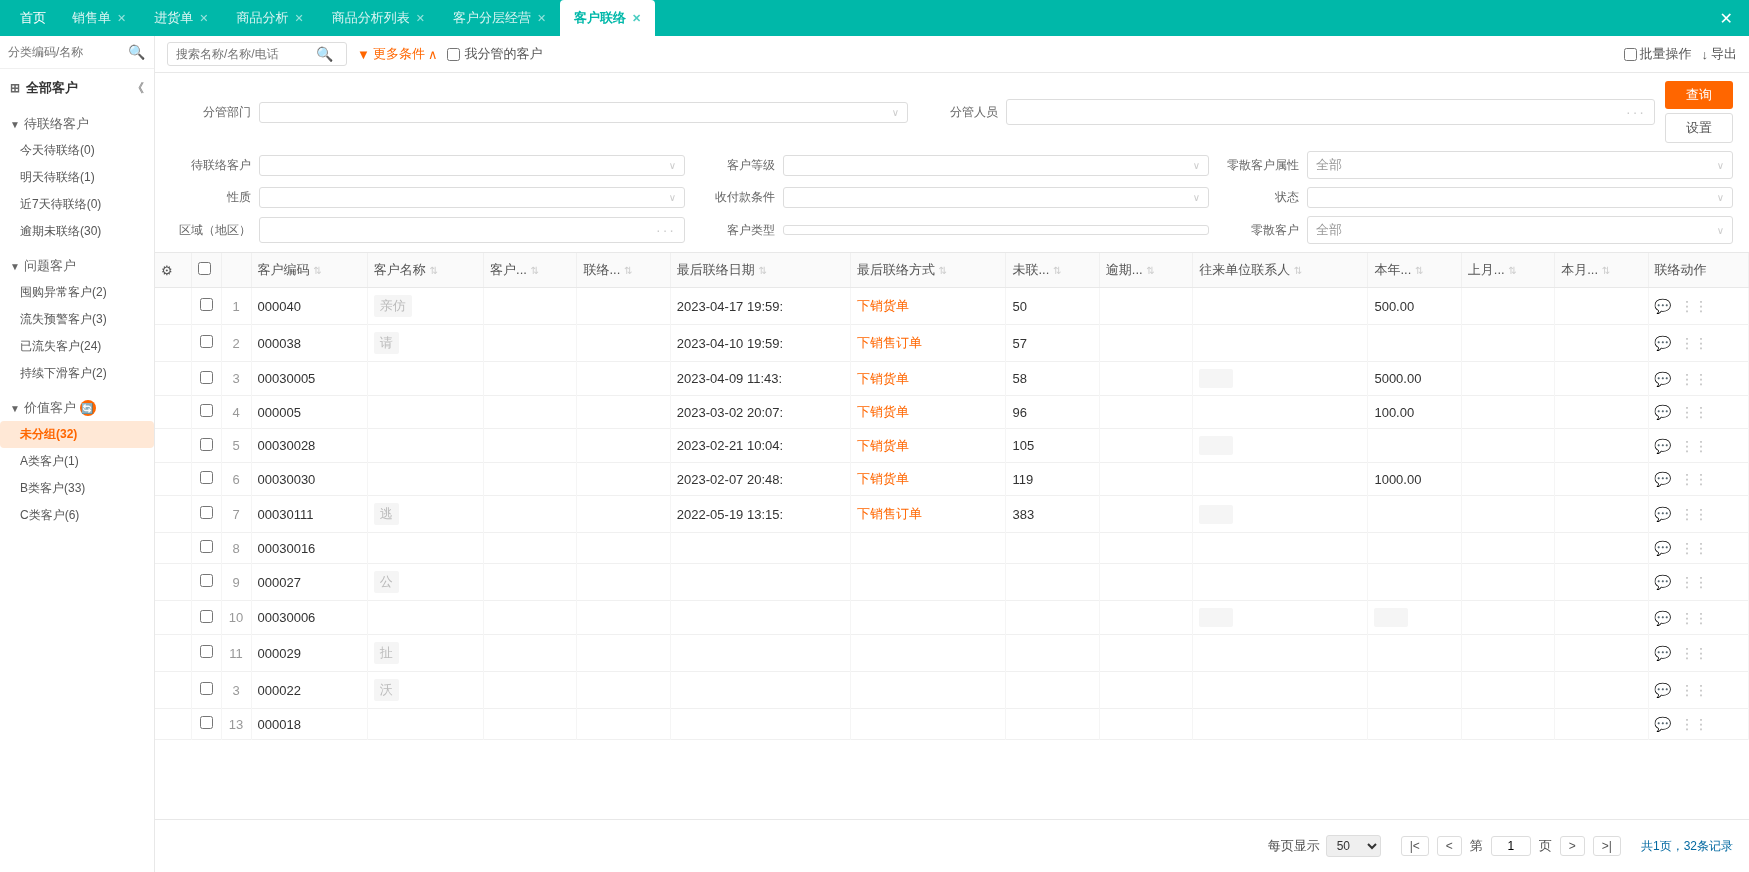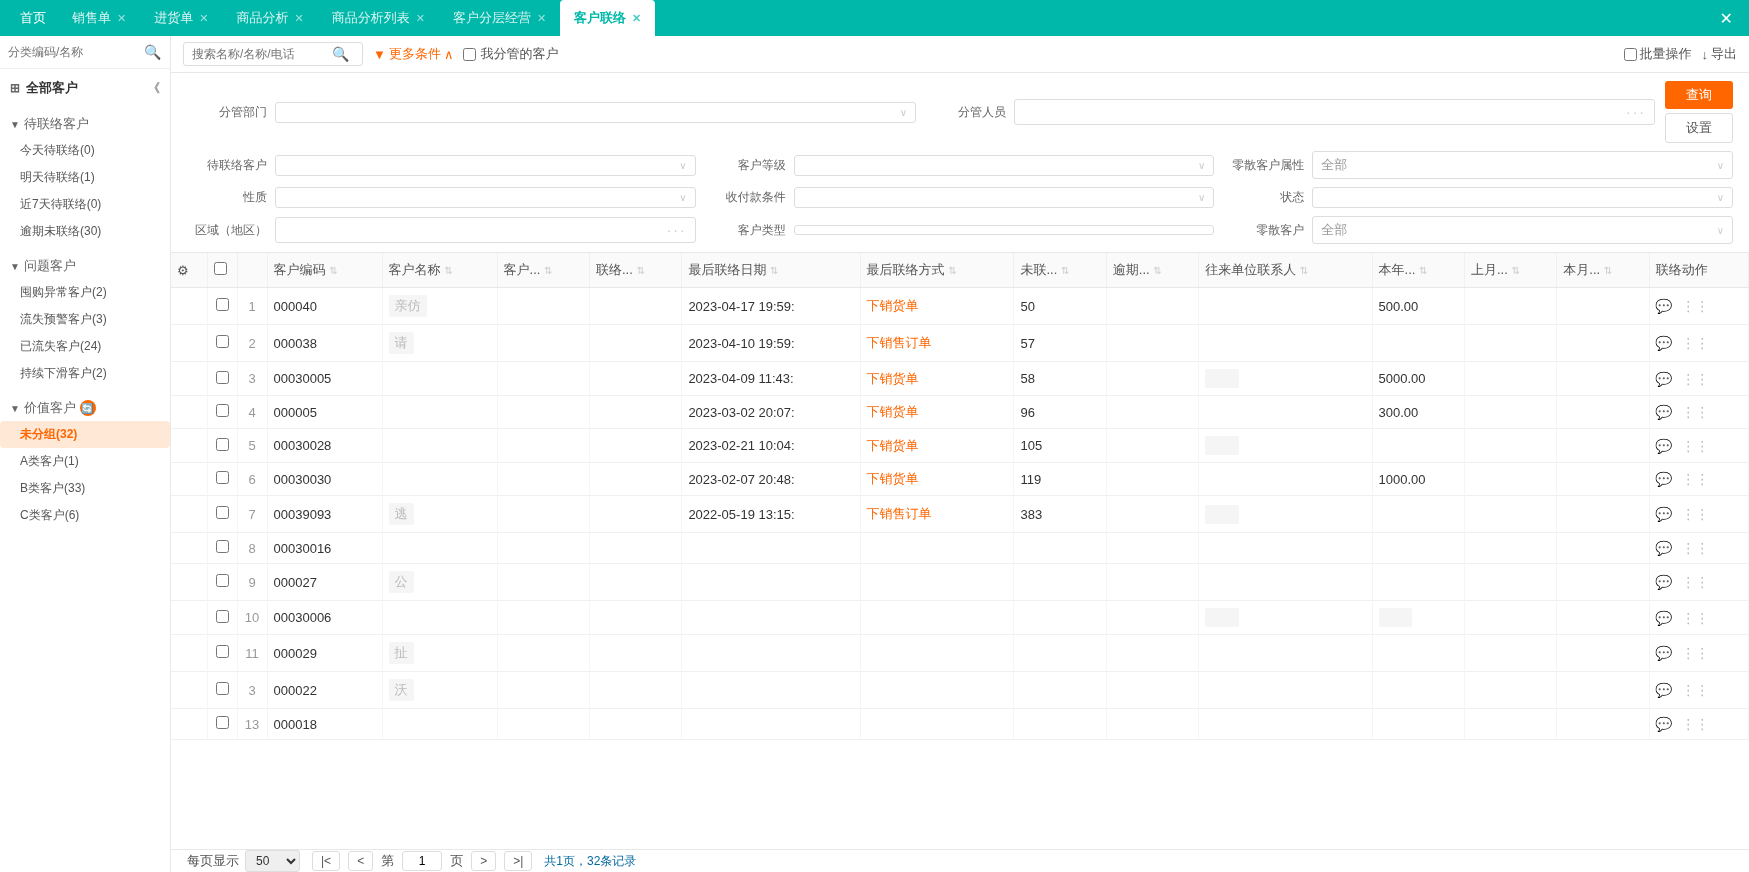--- a/index.html
+++ b/index.html
@@ -48,21 +48,21 @@
     }
 
     
     .main-layout {
       display: flex;
       height: calc(100vh - 36px);
     }
 
     
     .sidebar {
-      width: 171px;
+      width: 155px;
       background: #fff;
       border-right: 1px solid #e8e8e8;
       display: flex;
       flex-direction: column;
       overflow-y: auto;
     }
     .sidebar-search {
       display: flex;
       align-items: center;
       padding: 8px;
@@ -293,24 +293,25 @@
     .td-gray { color: #bbb; background: #f5f5f5; border-radius: 2px; padding: 2px 6px; display: inline-block; }
     .action-icons { display: flex; gap: 8px; align-items: center; }
     .action-icon { color: #bbb; font-size: 14px; cursor: pointer; }
     .checkbox-cell { width: 30px; text-align: center; }
     .row-num { color: #999; text-align: center; }
 
     
     .table-footer {
       display: flex;
       align-items: center;
-      padding: 0 16px;
+      justify-content: flex-end;
+      padding: 15px 16px;
       background: #fff;
       border-top: 1px solid #e8e8e8;
-      gap: 12px;
+      gap: 20px;
     }
     .footer-page-size {
       display: flex;
       align-items: center;
       gap: 6px;
       color: #555;
       font-size: 12px;
     }
     .page-size-select {
       border: 1px solid #ddd;
@@ -655,21 +656,21 @@
     <td class="row-num">4</td>
     <td>000005</td>
     <td></td>
     <td></td>
     <td></td>
     <td>2023-03-02 20:07:</td>
     <td><span class="td-link">下销货单</span></td>
     <td>96</td>
     <td></td>
     <td></td>
-    <td>300.00</td>
+    <td>100.00</td>
     <td></td>
     <td></td>
     <td>
       <div class="action-icons">
         <span class="action-icon" title="聊天">💬</span>
         <span class="action-icon" title="操作">⋮⋮</span>
       </div>
     </td>
   </tr>
             <tr>
@@ -715,21 +716,21 @@
       <div class="action-icons">
         <span class="action-icon" title="聊天">💬</span>
         <span class="action-icon" title="操作">⋮⋮</span>
       </div>
     </td>
   </tr>
             <tr>
     <td></td>
     <td class="checkbox-cell"><input type="checkbox" style=""></td>
     <td class="row-num">7</td>
-    <td>00039093</td>
+    <td>00030111</td>
     <td><span class="td-gray">逃</span></td>
     <td></td>
     <td></td>
     <td>2022-05-19 13:15:</td>
     <td><span class="td-link">下销售订单</span></td>
     <td>383</td>
     <td></td>
     <td><span class="td-gray">&nbsp;&nbsp;&nbsp;&nbsp;&nbsp;&nbsp;</span></td>
     <td></td>
     <td></td>

